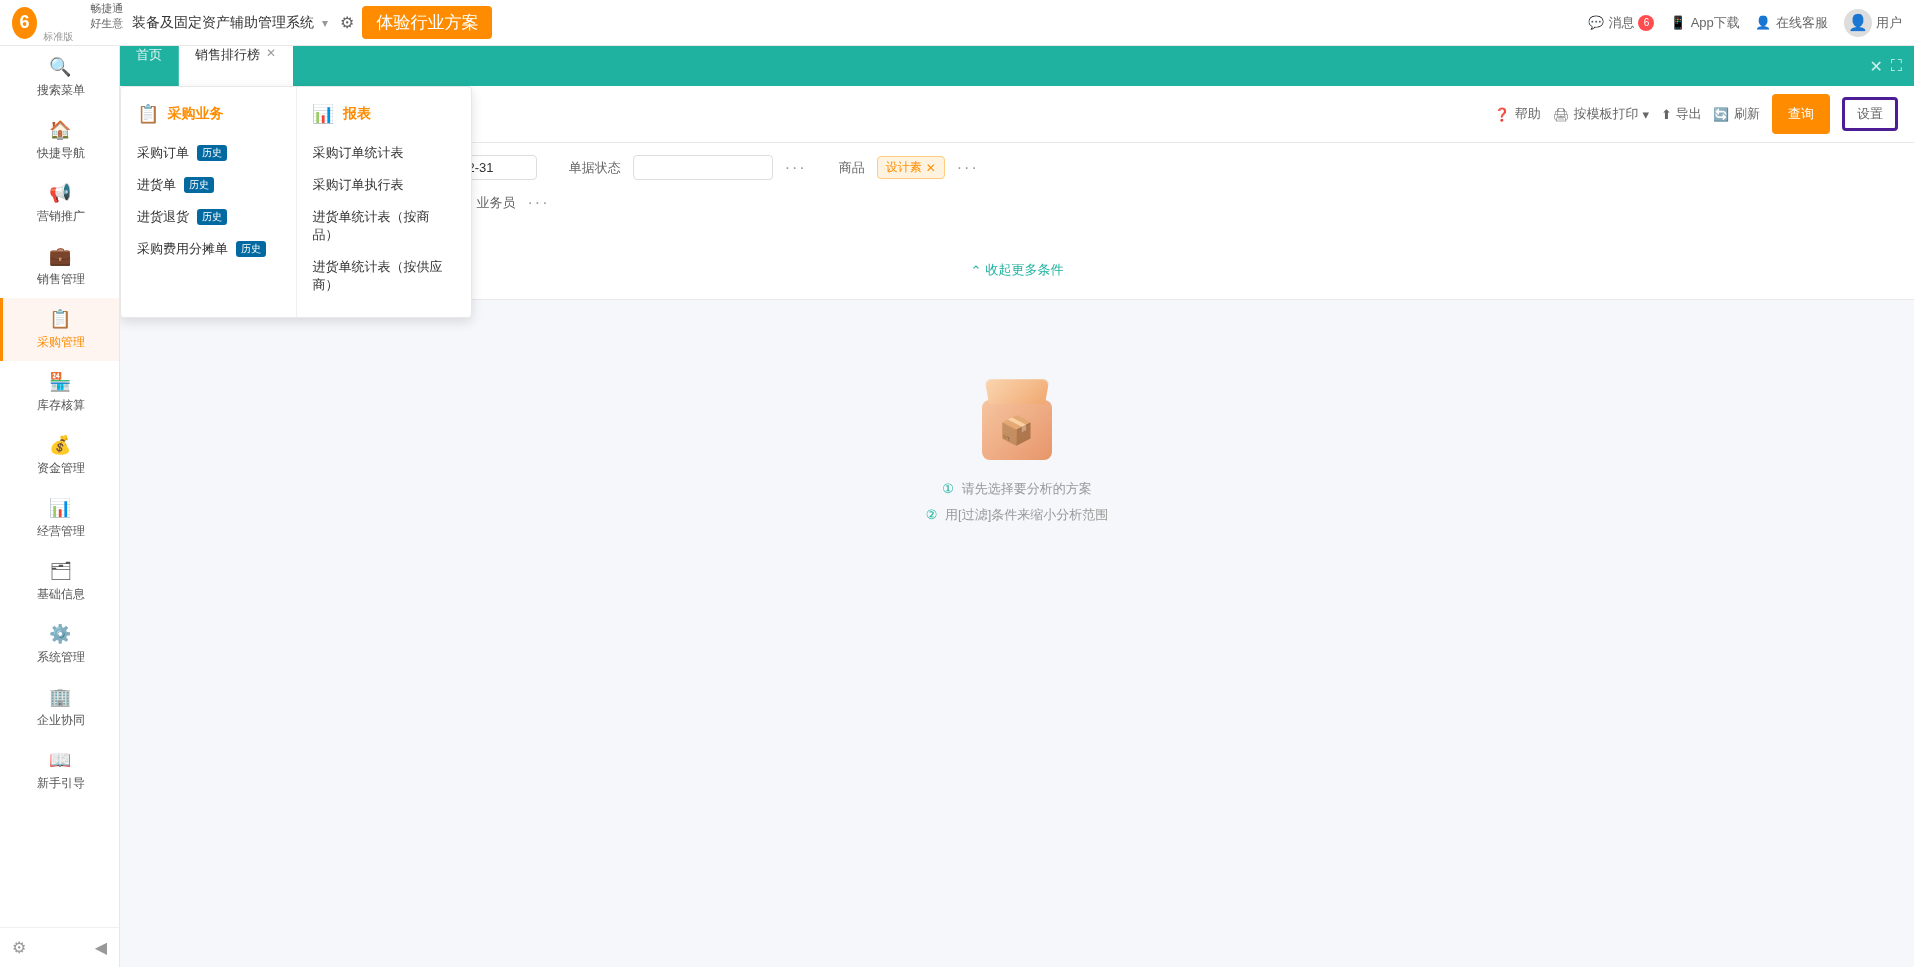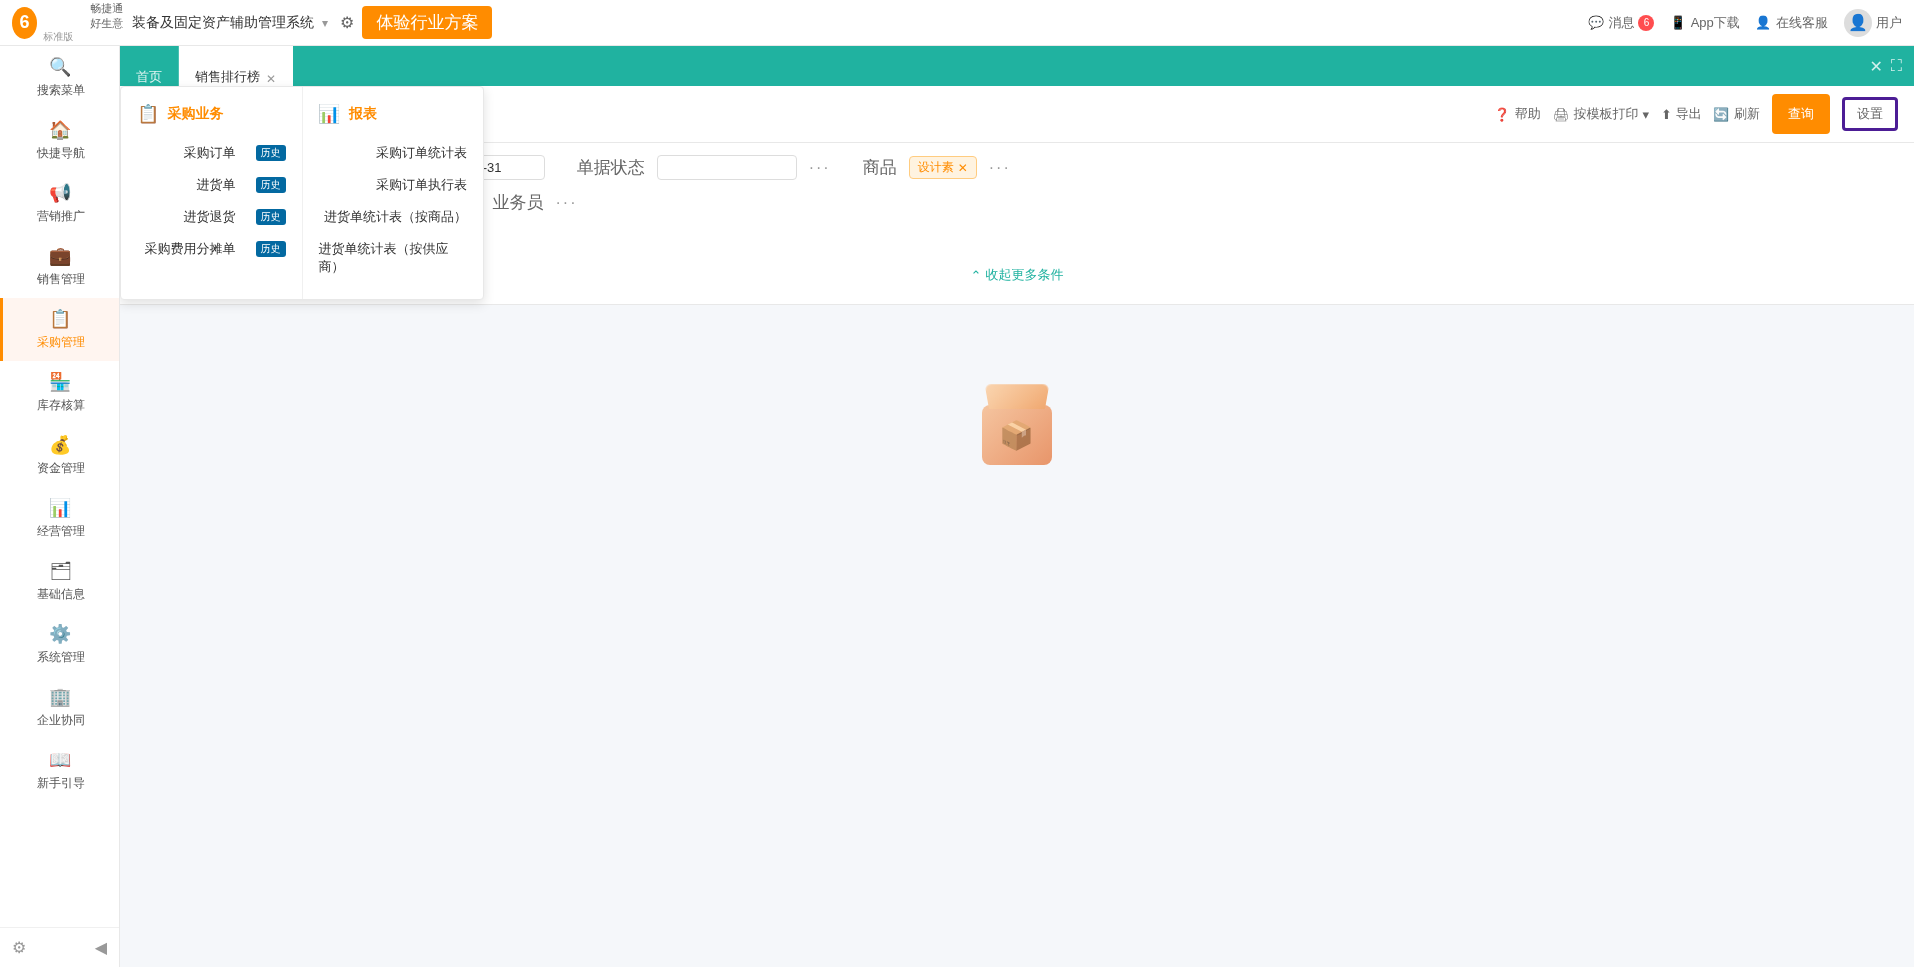--- a/index.html
+++ b/index.html
@@ -83,21 +83,21 @@
     
     .content-area {
       flex: 1; display: flex; flex-direction: column; overflow: hidden; position: relative;
     }
 
     
     .tab-bar {
       background: #20b2a0; display: flex; align-items: stretch; height: 40px; flex-shrink: 0;
     }
     .tab-item {
-      padding: 0 16px; display: flex; align-items: flex-end; cursor: pointer;
+      padding: 0 16px; display: flex; align-items: flex-start; cursor: pointer;
       font-size: 13px; color: rgba(255,255,255,0.85); border-right: 1px solid rgba(255,255,255,0.2);
       gap: 6px;
     }
     .tab-item.active { background: #fff; color: #333; }
     .tab-close { font-size: 12px; color: #999; }
     .tab-spacer { flex: 1; }
     .tab-actions {
       display: flex; align-items: center; gap: 8px; padding: 0 12px; color: white;
     }
     .tab-action-icon { cursor: pointer; font-size: 16px; opacity: 0.8; }
@@ -125,21 +125,21 @@
     }
 
     
     .filter-area {
       background: #fff; padding: 12px 16px; border-bottom: 1px solid #e8e8e8;
     }
     .filter-row {
       display: flex; align-items: center; gap: 12px; margin-bottom: 10px; flex-wrap: wrap;
     }
     .filter-row:last-child { margin-bottom: 0; }
-    .filter-label { color: #666; font-size: 17px; white-space: nowrap; }
+    .filter-label { color: #666; font-size: 13px; white-space: nowrap; }
     .filter-input {
       border: 1px solid #ddd; border-radius: 4px; padding: 4px 8px; font-size: 13px;
       color: #333; background: white; min-width: 140px;
     }
     .filter-select {
       border: 1px solid #ddd; border-radius: 4px; padding: 4px 24px 4px 8px;
       font-size: 13px; color: #333; background: white; appearance: none;
       min-width: 140px; position: relative;
     }
     .filter-tag {
@@ -185,22 +185,22 @@
     .dropdown-col {
       flex: 1; padding: 16px;
     }
     .dropdown-col:first-child { border-right: 1px solid #f0f0f0; }
     .dropdown-col-header {
       display: flex; align-items: center; gap: 8px; font-size: 14px; font-weight: bold;
       color: #ff8c00; margin-bottom: 12px;
     }
     .dropdown-col-header .col-icon { font-size: 18px; }
     .dropdown-item {
-      display: flex; align-items: center; gap: 20px; padding: 7px 0;
-      cursor: pointer; font-size: 13px; color: #333; justify-content: flex-end;
+      display: flex; align-items: center; gap: 8px; padding: 7px 0;
+      cursor: pointer; font-size: 13px; color: #333;
     }
     .hist-badge {
       background: #0369a1; color: white; font-size: 10px; padding: 1px 5px;
       border-radius: 3px; flex-shrink: 0;
     }
   </style>
 </head>
 <body>
 
 <div class="top-header">
@@ -383,20 +383,30 @@
           <span>收起更多条件</span>
         </div>
       </div>
 
       <div class="empty-state">
         <div class="empty-icon">
           <div class="empty-box">
             <span style="font-size:28px;color:rgba(255,255,255,0.7);">📦</span>
           </div>
         </div>
+        <div class="empty-text">
+          <div>
+            <span style="color:#20b2a0;margin-right:4px;">①</span>
+            <span>请先选择要分析的方案</span>
+          </div>
+          <div>
+            <span style="color:#20b2a0;margin-right:4px;">②</span>
+            <span>用[过滤]条件来缩小分析范围</span>
+          </div>
+        </div>
       </div>
 
     </div>
 
     <div class="dropdown-menu" style="top:40px;left:0;">
       <div class="dropdown-col">
         <div class="dropdown-col-header">
           <span class="col-icon">📋</span>
           <span>采购业务</span>
         </div>

